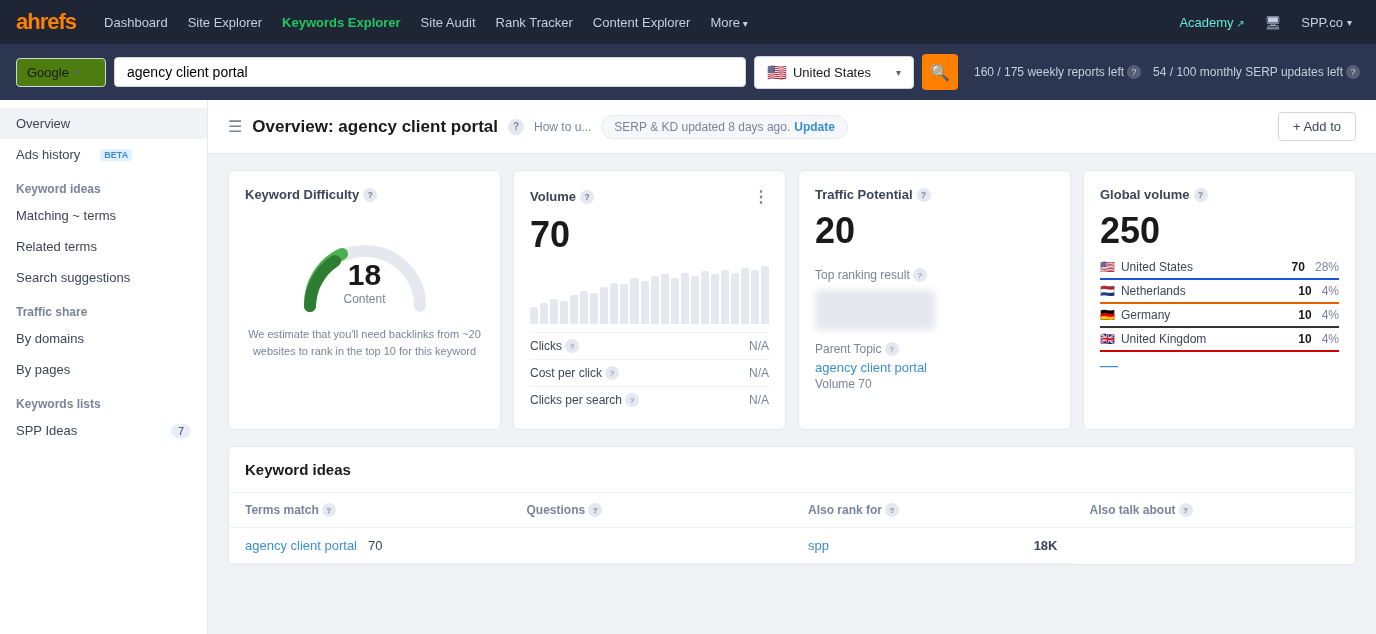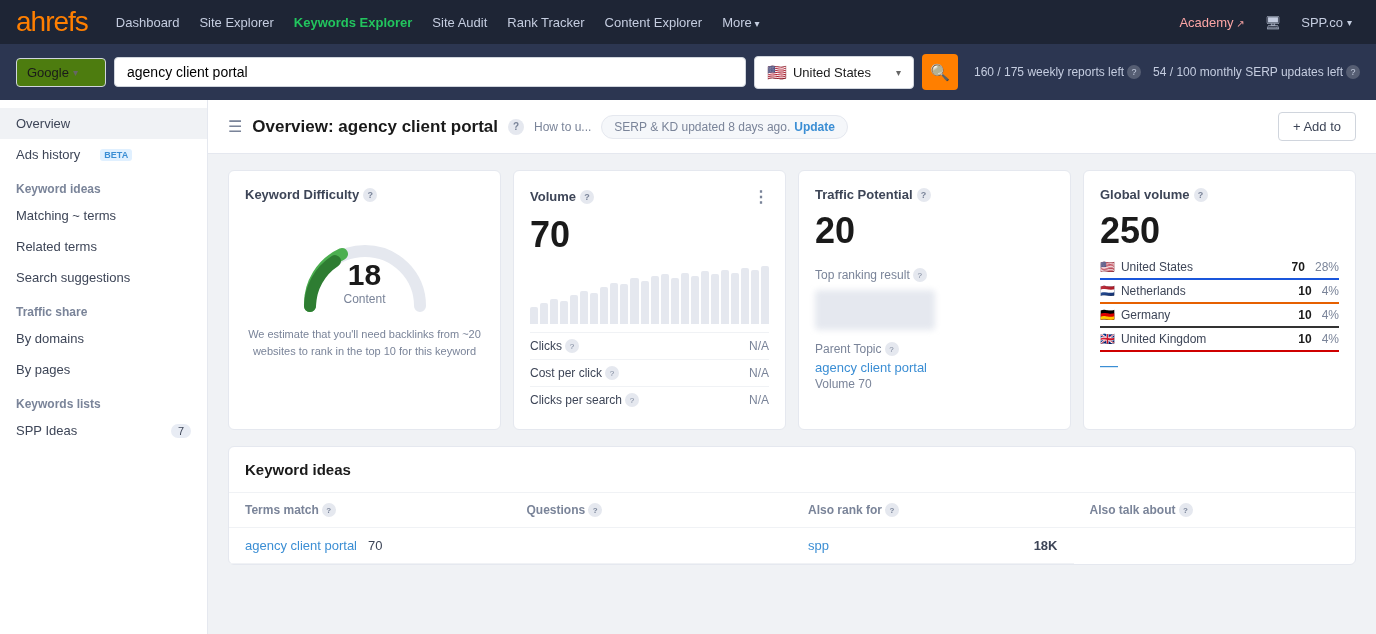--- a/index.html
+++ b/index.html
@@ -9,37 +9,37 @@
     .top-nav {
       background: #1e2535;
       display: flex;
       align-items: center;
       padding: 0 16px;
       height: 44px;
       gap: 4px;
     }
     .nav-logo {
       color: #ff7f00;
-      font-size: 28px;
-      font-weight: 400;
+      font-size: 22px;
+      font-weight: 700;
       margin-right: 16px;
       letter-spacing: -1px;
     }
     .nav-link {
       color: #c5cde0;
       text-decoration: none;
       padding: 4px 8px;
       border-radius: 3px;
       font-size: 13px;
       white-space: nowrap;
     }
     .nav-link.active { color: #22c55e; font-weight: 600; }
     .nav-link.has-arrow::after { content: ' ▾'; font-size: 10px; }
     .nav-spacer { flex: 1; }
-    .nav-academy { color: #fca5a5; font-size: 13px; padding: 4px 8px; }
+    .nav-academy { color: #5eead4; font-size: 13px; padding: 4px 8px; }
     .nav-academy::after { content: ' ↗'; font-size: 10px; }
     .nav-monitor { color: #c5cde0; font-size: 13px; padding: 4px 8px; }
     .nav-account {
       color: #c5cde0;
       font-size: 13px;
       padding: 4px 8px;
       display: flex;
       align-items: center;
       gap: 4px;
     }

